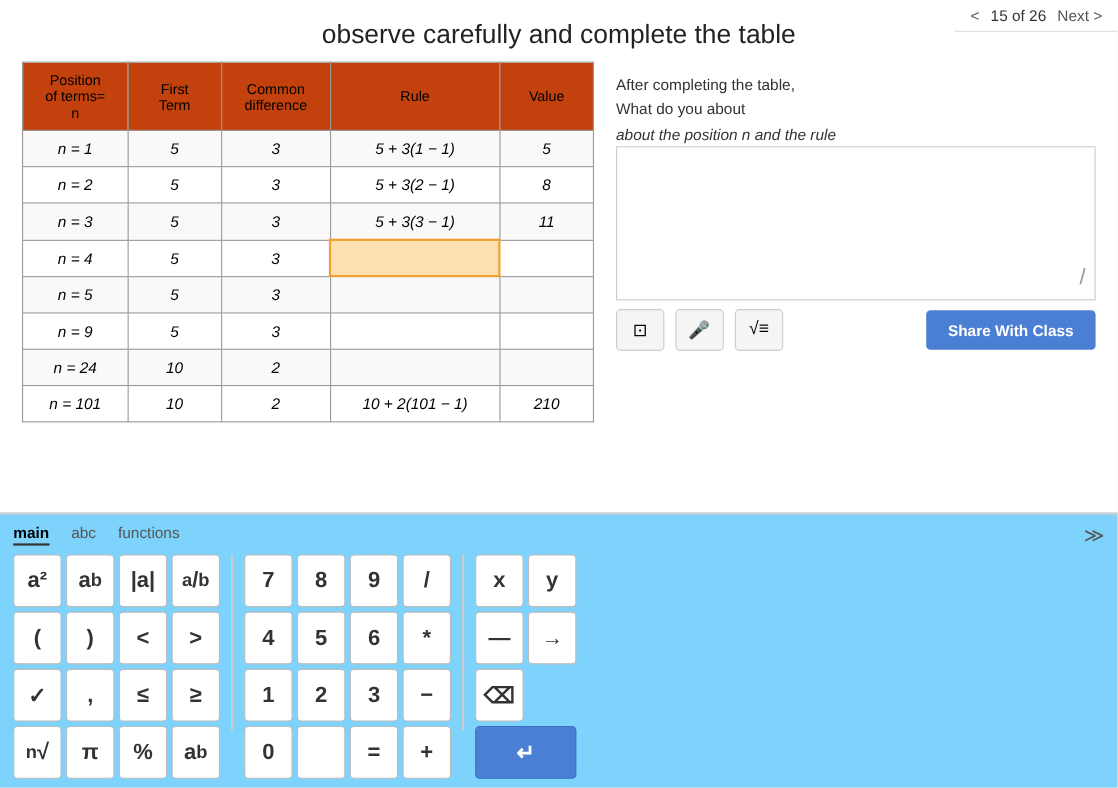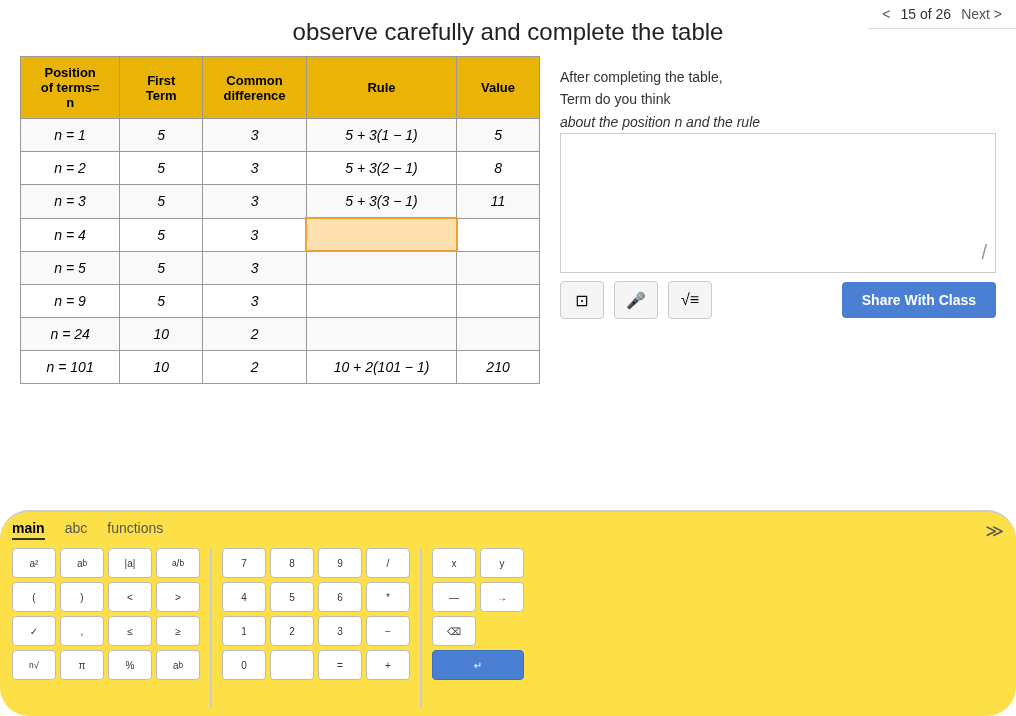--- a/index.html
+++ b/index.html
@@ -77,22 +77,22 @@
       width: 100%;
       font-size: 14px;
     }
     th, td {
       border: 1px solid #999;
       text-align: center;
       padding: 8px 6px;
       min-width: 60px;
     }
     thead th {
-      background: #eab308;
-      font-weight: bold;
+      background: #c2410c;
+      font-weight: normal;
       font-size: 13px;
     }
     tbody tr:nth-child(odd) td {
       background: #f9f9f9;
     }
     tbody tr:nth-child(even) td {
       background: #fff;
     }
     tbody td {
       font-style: italic;
@@ -160,28 +160,27 @@
       padding: 10px 20px;
       font-size: 14px;
       border-radius: 4px;
       cursor: pointer;
       margin-left: auto;
       font-weight: bold;
     }
 
     
     .keyboard-area {
-      background: #fde047;
+      background: #7dd3fc;
       border-top: 2px solid #ccc;
       padding: 8px 12px;
       position: absolute;
       bottom: 0;
       left: 0;
       right: 0;
-      border-radius: 29px;
     }
 
     .keyboard-tabs {
       display: flex;
       gap: 20px;
       margin-bottom: 8px;
     }
     .keyboard-tab {
       font-size: 14px;
       cursor: pointer;
@@ -213,30 +212,31 @@
     }
 
     .key-group-right {
       display: grid;
       grid-template-columns: repeat(2, 44px);
       gap: 4px;
     }
 
     .key-btn {
       width: 44px;
-      height: 30px;
+      height: 48px;
       border: 1px solid #bbb;
       background: #fff;
       border-radius: 4px;
       cursor: pointer;
-      font-size: 10px;
+      font-size: 20px;
       display: flex;
       align-items: center;
       justify-content: center;
       color: #333;
+      font-weight: bold;
     }
     .key-btn.blue {
       background: #4a7fd4;
       color: #fff;
       border-color: #3a6fc4;
     }
     .key-btn.wide {
       grid-column: span 2;
       width: 92px;
     }
@@ -347,21 +347,21 @@
             <td>10 + 2(101 − 1)</td>
             <td>210</td>
           </tr>
         </tbody>
       </table>
     </div>
 
     <div class="right-section">
       <div class="question-text">
         <span>After completing the table,</span><br>
-        <span>Term do you think</span><br>
+        <span>What do you about</span><br>
         <em><span>about the position n and the rule</span></em>
       </div>
 
       <div class="answer-box">
         <span class="answer-box-slash">/</span>
       </div>
 
       <div class="tool-row">
         <button class="tool-btn">
           <span>⊡</span>

